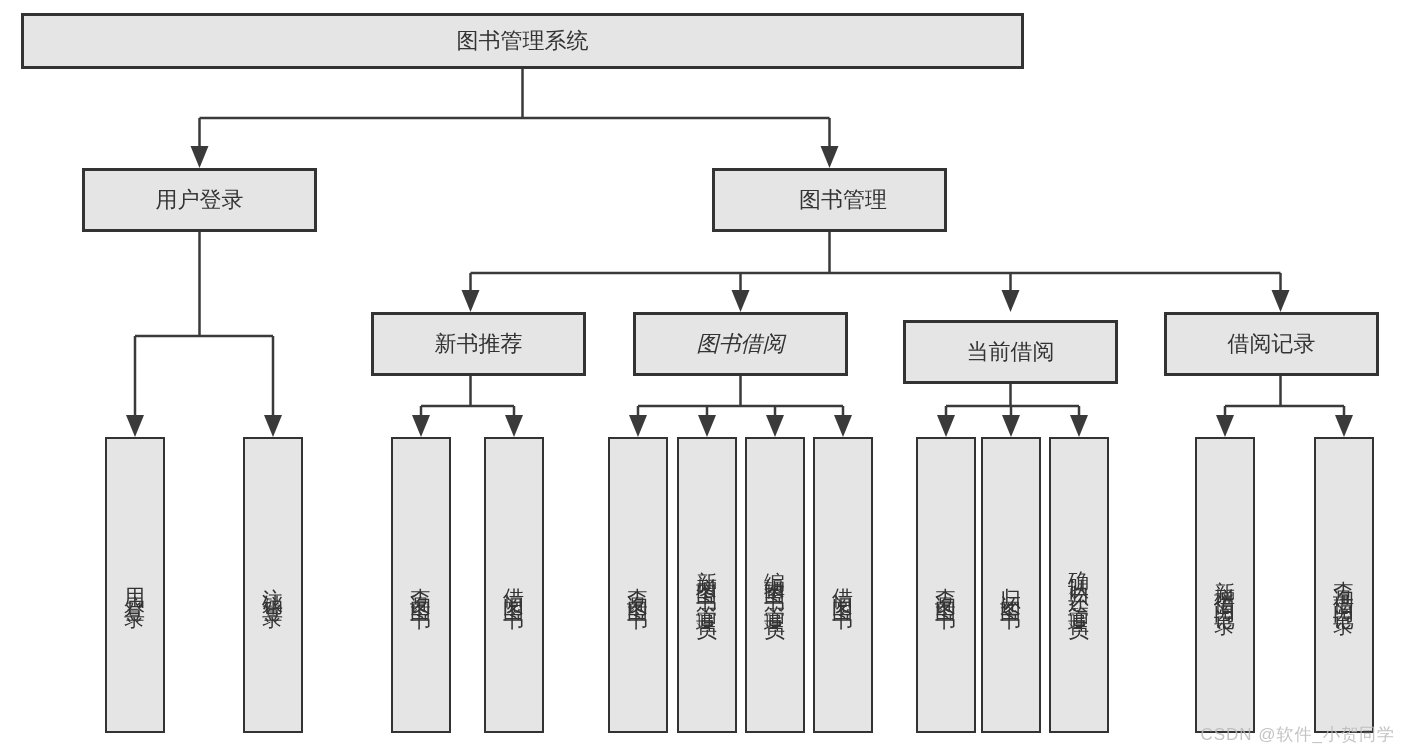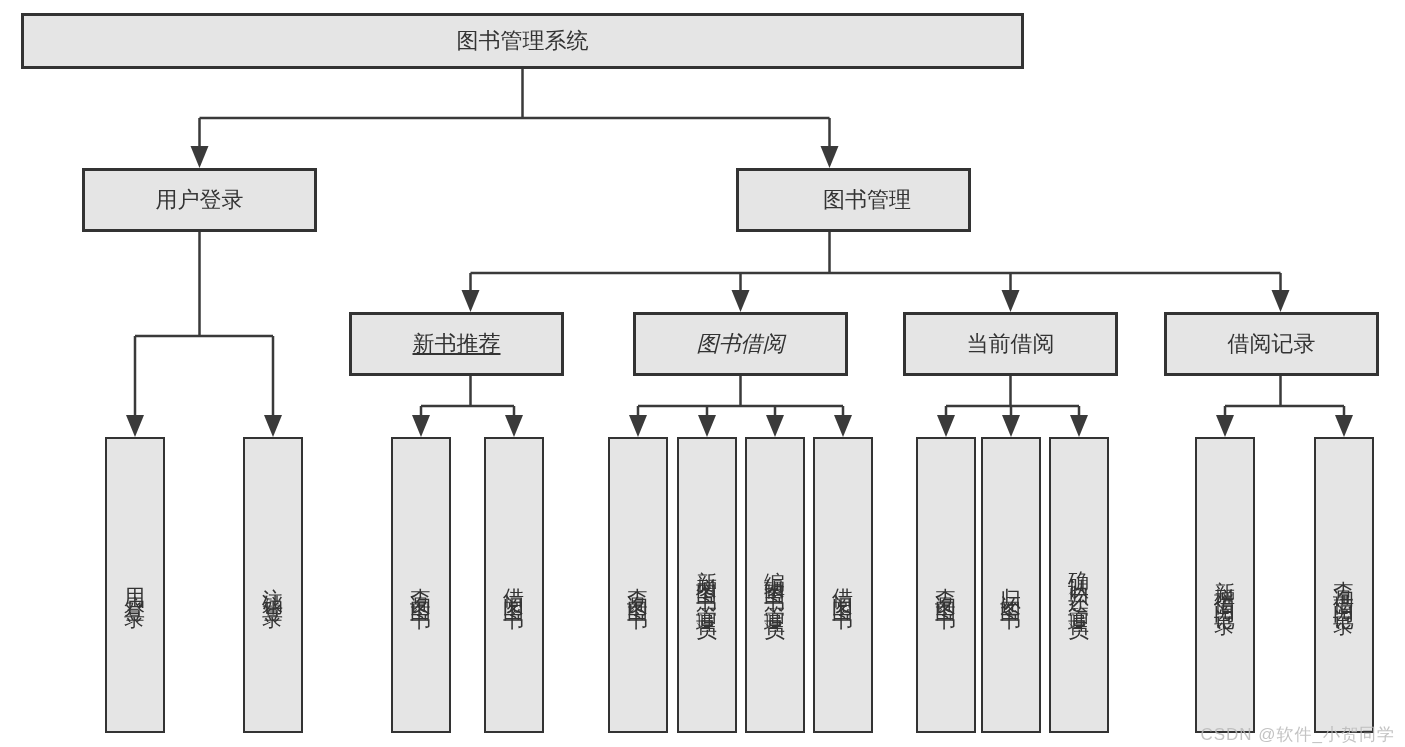--- a/index.html
+++ b/index.html
@@ -15,24 +15,24 @@
     position:absolute;z-index:2;background:#e5e5e5;border:3px solid var(--border);
     display:flex;align-items:center;justify-content:center;
     font-size:22px;color:var(--text);
   }
   .box span{display:block;}
   
   .root{left:21px;top:13px;width:1003px;height:56px;}
   
   .lvl2{top:168px;width:235px;height:64px;}
   .b-user{left:82px;}
-  .b-mgmt{left:736px;padding-left:27px;}
+  .b-mgmt{left:712px;padding-left:27px;}
   
   .lvl3{top:312px;width:215px;height:64px;}
-  .g1{left:349px;text-decoration:underline;} .g2{left:633px;font-style:italic;} .g3{left:903px;} .g4{left:1152px;margin-left:12px;}
+  .g1{left:371px;} .g2{left:633px;font-style:italic;} .g3{left:903px;margin-top:8px;} .g4{left:1152px;margin-left:12px;}
   
   .leaf{top:437px;width:60px;height:296px;border-width:2.5px;}
   .leaf .vtext{
     writing-mode:vertical-rl;text-orientation:mixed;
     font-size:21px;letter-spacing:7px;line-height:1;
   }
   .u1{left:105px;} .u2{left:243px;}
   .n1{left:391px;} .n2{left:484px;}
   .br1{left:608px;} .br2{left:677px;} .br3{left:745px;} .br4{left:813px;}
   .c1{left:916px;} .c2{left:981px;} .c3{left:1049px;}

